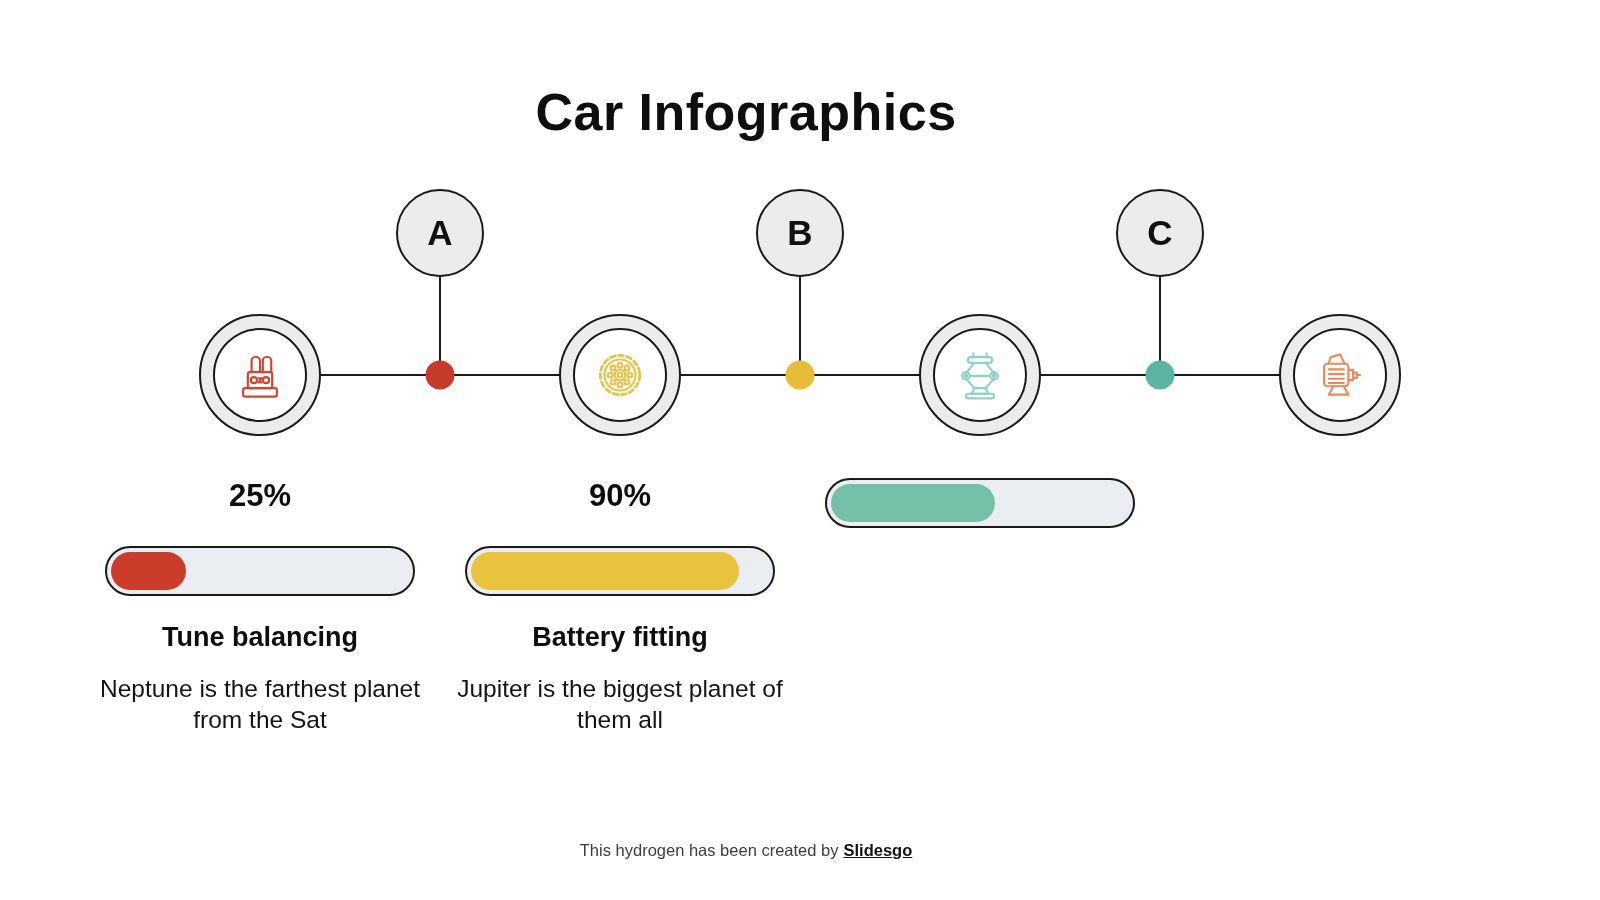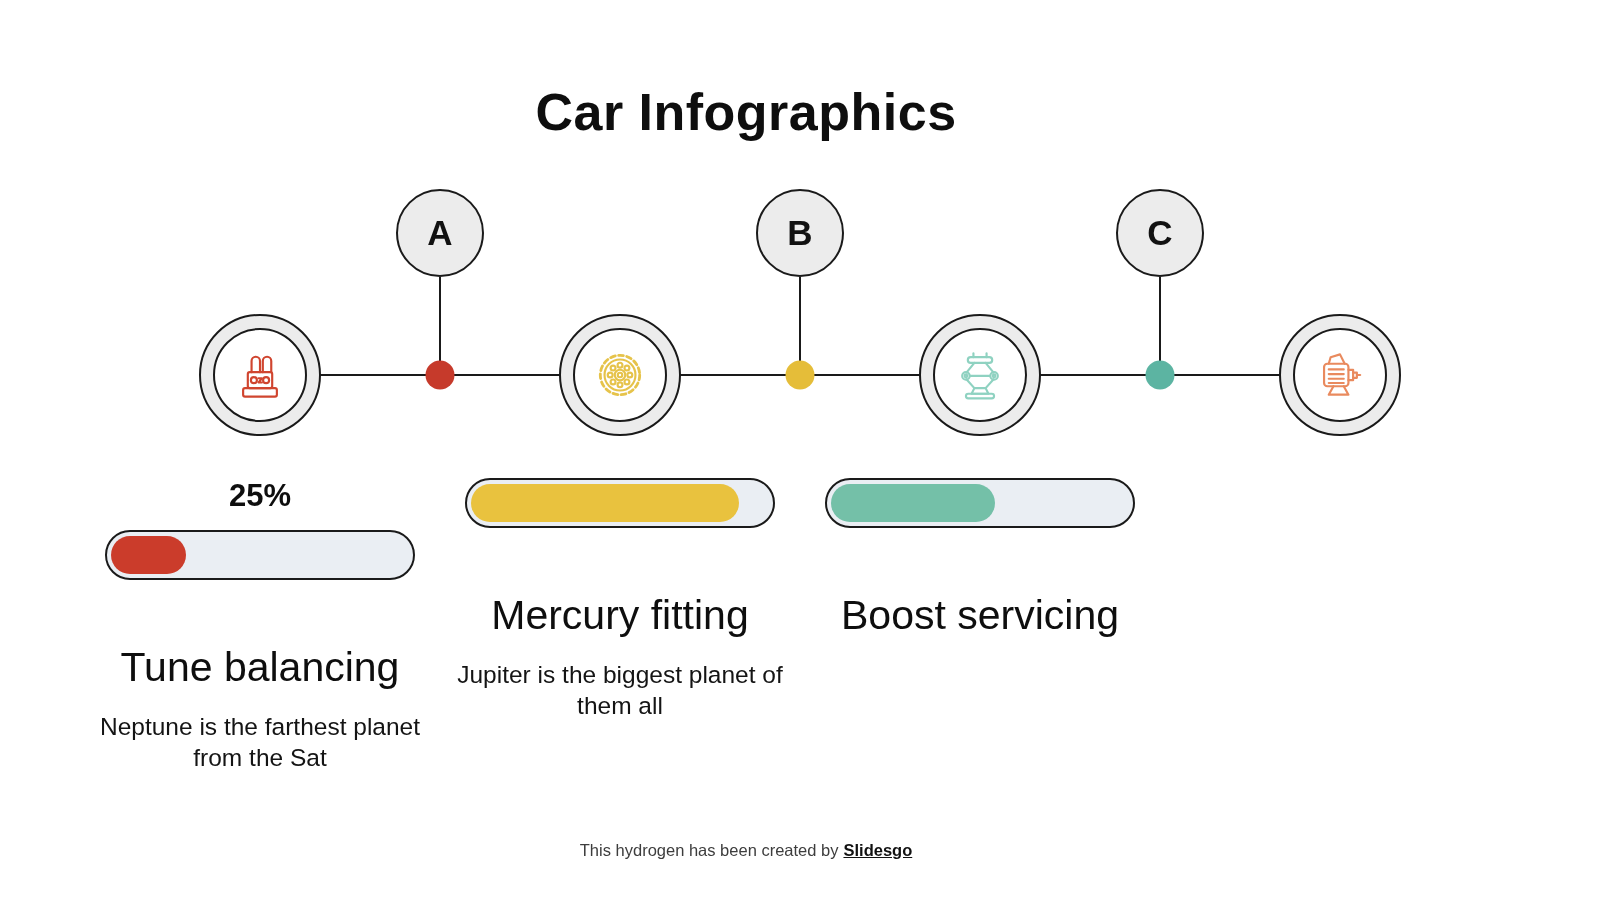--- a/index.html
+++ b/index.html
@@ -25,25 +25,25 @@
     display:flex;align-items:center;justify-content:center;box-sizing:border-box;
     font-size:35px;font-weight:700;color:#111;}
   .stem{position:absolute;top:-98px;height:98px;width:2px;background:#1a1a1a;transform:translateX(-50%);}
   .dot{position:absolute;top:0;transform:translate(-50%,-50%);width:29px;height:29px;border-radius:50%;}
   .m1{left:25%;} .m2{left:50%;} .m3{left:75%;}
 
   
   .columns{position:absolute;left:80px;top:478px;width:1440px;
     display:grid;grid-template-columns:repeat(4,1fr);}
   .col{text-align:center;}
-  .pct{font-size:31px;font-weight:700;margin-bottom:16px;color:#0e0e0e;}
+  .pct{font-size:31px;font-weight:700;margin-bottom:32px;color:#0e0e0e;}
   .bar-track{width:310px;height:50px;margin:0 auto;box-sizing:border-box;
     border:2px solid #1a1a1a;border-radius:27px;padding:4px;}
   .bar-fill{height:100%;border-radius:20px;}
-  .col-title{margin-top:64px;font-size:41px;font-weight:400;color:#0e0e0e;}
+  .col-title{margin-top:26px;font-size:27px;font-weight:700;color:#0e0e0e;}
   .col-desc{margin-top:20px;font-size:24.5px;line-height:1.28;color:#141414;
     max-width:330px;margin-left:auto;margin-right:auto;}
 
   .footer{position:absolute;bottom:40px;left:0;width:100%;text-align:center;
     font-size:16.5px;color:#3d3d3d;}
   .footer .brand{font-weight:700;color:#111;text-decoration:underline;margin-left:5px;cursor:pointer;margin-top:27px;}
 
   .icon-svg{fill:none;stroke:currentColor;stroke-width:2.3;stroke-linecap:round;stroke-linejoin:round;}
 </style>
 </head>
@@ -159,32 +159,32 @@
     <div class="col">
       <div class="pct">25%</div>
       <div class="bar-track" style="background-color: rgb(234, 238, 243);">
         <div class="bar-fill" style="background-color: rgb(203, 60, 43); width: 25%;"></div>
       </div>
       <div class="col-title">Tune balancing</div>
       <div class="col-desc">Neptune is the farthest planet from the Sat</div>
     </div>
 
     <div class="col">
+      <div class="pct">90%</div>
       <div class="bar-track" style="background-color: rgb(234, 238, 243);">
         <div class="bar-fill" style="background-color: rgb(233, 194, 62); width: 90%;"></div>
       </div>
-      <div class="col-title">Mercury fitting</div>
+      <div class="col-title">Battery fitting</div>
       <div class="col-desc">Jupiter is the biggest planet of them all</div>
     </div>
 
     <div class="col">
       <div class="bar-track" style="background-color: rgb(234, 238, 243);">
         <div class="bar-fill" style="background-color: rgb(116, 192, 168); width: 55%;"></div>
       </div>
-      <div class="col-title">Boost servicing</div>
     </div>
 
 
   </div>
 
   <div class="footer">
     <span>This hydrogen has been created by</span><span class="brand">Slidesgo</span>
   </div>
 
 </div>

